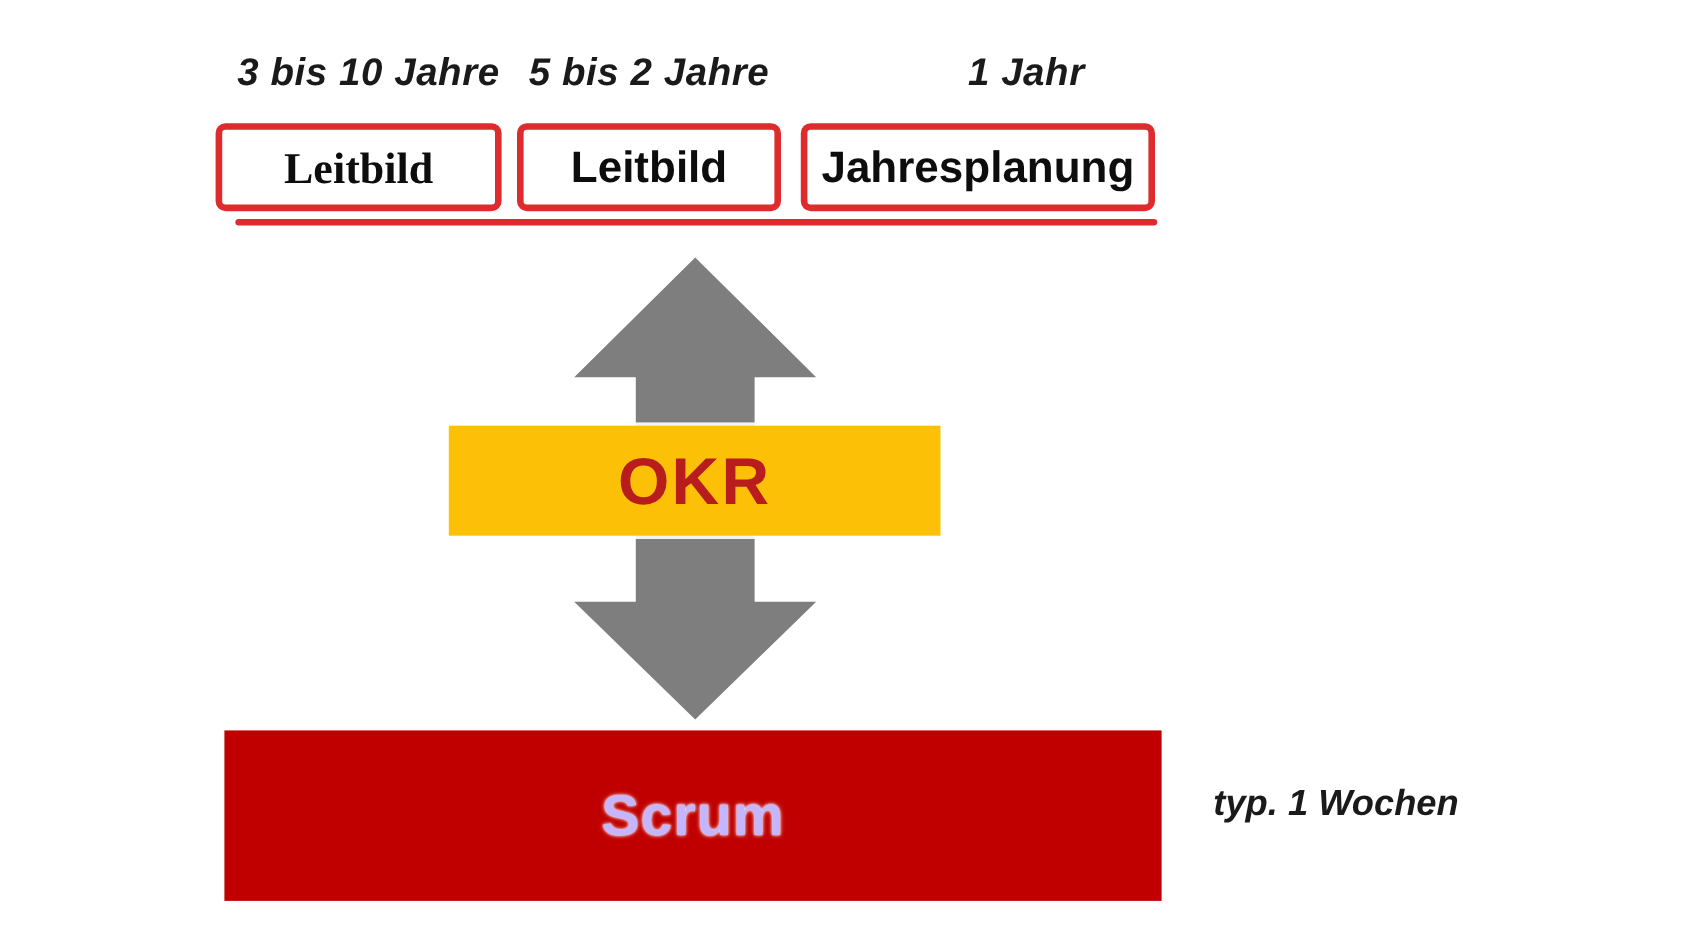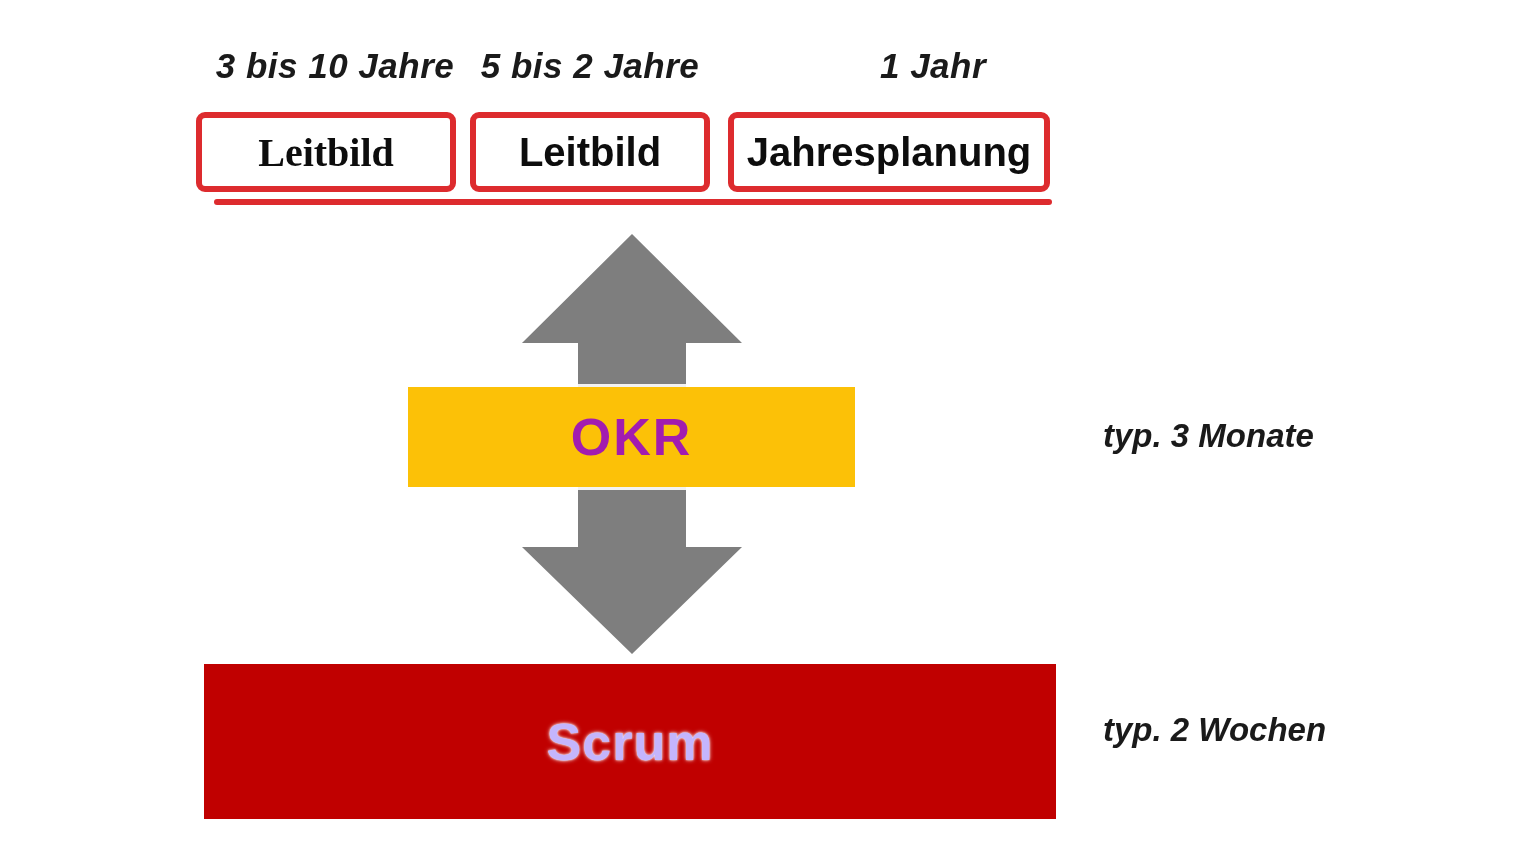--- a/index.html
+++ b/index.html
@@ -74,24 +74,24 @@
     width: 447px;
     height: 100px;
     background: #fcc107;
     z-index: 2;
     display: flex;
     align-items: center;
     justify-content: center;
     box-shadow: 0 0 0 3px rgba(255,255,255,0.9);
   }
   .okr-box .okr-label {
-    font-size: 52px;
+    font-size: 60px;
     font-weight: bold;
     letter-spacing: 2px;
-    color: #a21caf;
+    color: #b91c1c;
   }
   .scrum-box {
     position: absolute;
     left: 204px;
     top: 664px;
     width: 852px;
     height: 155px;
     background: #c00000;
     z-index: 2;
     display: flex;
@@ -140,21 +140,20 @@
   <div class="timeline-underline"></div>
 
   <svg class="arrow-svg" width="1536" height="865" viewBox="0 0 1536 865">
     <polygon points="632,234 742,343 686,343 686,547 742,547 632,654 522,547 578,547 578,343 522,343" fill="#7e7e7e"></polygon>
   </svg>
 
   <div class="okr-box">
     <span class="okr-label">OKR</span>
   </div>
 
-  <div class="cadence-label" id="cadence-okr">typ. 3 Monate</div>
 
   <div class="scrum-box">
     <span class="scrum-label">Scrum</span>
   </div>
 
-  <div class="cadence-label" id="cadence-scrum">typ. 2 Wochen</div>
+  <div class="cadence-label" id="cadence-scrum">typ. 1 Wochen</div>
 
 </div>
 
 </body></html>

